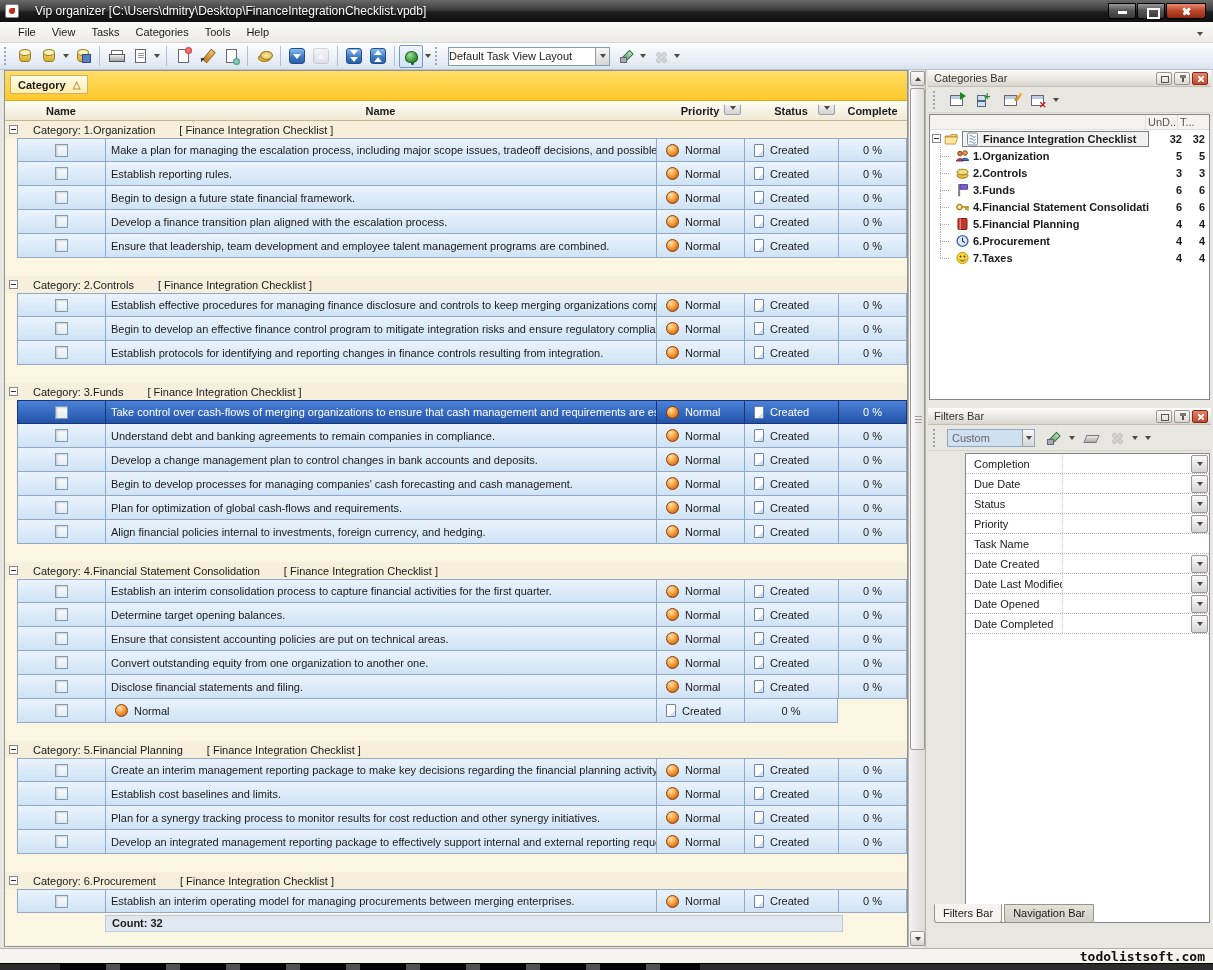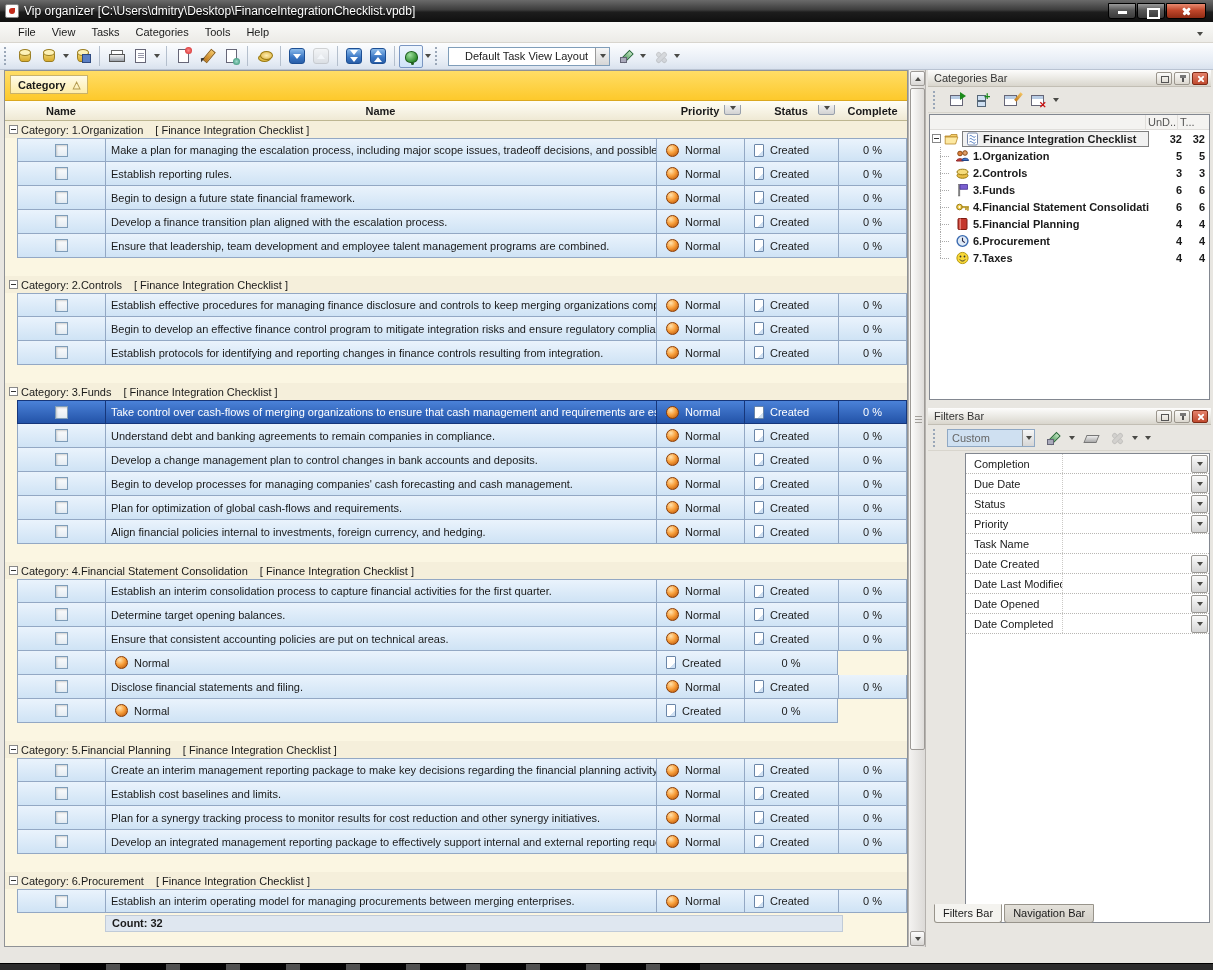--- a/index.html
+++ b/index.html
@@ -3,21 +3,21 @@
 <meta charset="utf-8">
 <style>
 *{box-sizing:border-box;margin:0;padding:0;}
 body{margin:0;background:#888;font-family:"Liberation Sans",sans-serif;}
 .window{position:relative;width:1213px;height:970px;background:#e8e6e1;overflow:hidden;font-size:11px;color:#1a1a1a;}
 
 
 .titlebar{position:absolute;left:0;top:0;right:0;height:22px;background:linear-gradient(#6a6a6a,#3c3c3c 45%,#1d1d1d 55%,#101010);display:flex;align-items:center;padding:0 5px;color:#fff;font-size:12px;}
 .app-icon{width:14px;height:14px;background:#fdfdfd;border:1px solid #888;border-radius:2px;margin-right:5px;position:relative;flex:none;}
 .app-icon::before{content:"";position:absolute;left:3px;top:3px;width:6px;height:6px;background:#c22a1a;border-radius:50% 0 50% 50%;}
-.wtitle{flex:1;white-space:nowrap;overflow:hidden;text-shadow:0 1px 1px #000;}
+.wtitle{flex:1;white-space:nowrap;overflow:hidden;text-shadow:0 1px 1px #000;margin-left:11px;}
 .wbtns{display:flex;gap:1px;margin-right:2px;}
 .wbtn{width:28px;height:16px;border:1px solid #000;border-radius:0 0 3px 3px;background:linear-gradient(#9a9a9a,#565656 45%,#3a3a3a);position:relative;}
 .wbtn.close{width:40px;background:linear-gradient(#e98a70,#c1472b 45%,#8f2b14);}
 .wbtn.min::before{content:"";position:absolute;left:9px;bottom:4px;width:9px;height:3px;background:#fff;}
 .wbtn.restore::before{content:"";position:absolute;left:9px;top:4px;width:9px;height:7px;border:2px solid #fff;}
 .wbtn.close::before,.wbtn.close::after{content:"";position:absolute;left:15px;top:3px;width:9px;height:2.5px;background:#fff;border-radius:1px;}
 .wbtn.close::before{transform:translateY(3px) rotate(45deg);}
 .wbtn.close::after{transform:translateY(3px) rotate(-45deg);}
 
 
@@ -30,21 +30,21 @@
 
 .toolbar{position:absolute;left:0;top:43px;right:0;height:27px;background:linear-gradient(#fcfdfe,#e7edf5 70%,#d9e2ee);border-bottom:1px solid #b9c3d2;display:flex;align-items:center;padding-left:2px;}
 .tgrip{width:5px;height:18px;border-left:2px dotted #9aa7b8;margin:0 4px 0 2px;flex:none;}
 .tsep{width:1px;height:20px;background:#b4bfcd;margin:0 4px;flex:none;}
 .tbtn{width:24px;height:23px;display:flex;align-items:center;justify-content:center;border:1px solid transparent;border-radius:2px;flex:none;}
 .tbtn.small{width:22px;height:20px;}
 .tbtn.pressed{border-color:#7a96c2;background:linear-gradient(#eef5fd,#cfe3f8);}
 .tbtn.disabled{opacity:.4;filter:grayscale(.9);}
 .tcaret{width:10px;height:22px;display:flex;align-items:center;justify-content:center;flex:none;}
 .combo{width:162px;height:19px;background:#fff;border:1px solid #7f9db9;display:flex;align-items:center;margin:0 4px;flex:none;}
-.combo-label{flex:1;padding:0 16px;white-space:nowrap;overflow:hidden;}
+.combo-label{flex:1;padding:0 0;white-space:nowrap;overflow:hidden;}
 .ddbtn{width:14px;height:100%;background:linear-gradient(#f6f6f6,#d6d6d6);border-left:1px solid #9a9a9a;display:flex;align-items:center;justify-content:center;flex:none;}
 
 
 .ic{position:relative;display:block;flex:none;}
 .ic-db,.ic-db-save{width:12px;height:12px;background:linear-gradient(#f6e289,#d8ac2e);border:1px solid #9a7d20;border-radius:3px/5px;}
 .ic-db::before,.ic-db-save::before{content:"";position:absolute;left:-1px;right:-1px;top:-2px;height:5px;background:#fdf2b8;border:1px solid #9a7d20;border-radius:50%;}
 .ic-db-save::after{content:"";position:absolute;right:-3px;bottom:-2px;width:7px;height:7px;background:#5b7fc4;border:1px solid #2e4a80;}
 .ic-print{width:14px;height:13px;}
 .ic-print::before{content:"";position:absolute;left:2px;top:0;width:10px;height:5px;background:#fff;border:1px solid #666;}
 .ic-print::after{content:"";position:absolute;left:0;top:4px;width:14px;height:6px;background:linear-gradient(#f0f0f0,#9aa0a8);border:1px solid #555;}
@@ -82,21 +82,21 @@
 
 
 .grid-pane{position:absolute;left:4px;top:70px;width:904px;height:877px;background:#fbf6e2;border:1px solid #8f9296;overflow:hidden;}
 .groupband{height:30px;background:linear-gradient(#ffdd66,#fdc92b);border-bottom:1px solid #dba81e;padding:4px 0 0 5px;}
 .chip{display:inline-flex;height:19px;align-items:center;gap:7px;background:linear-gradient(#fffbe8,#fdedac);border:1px solid #c9b26a;padding:0 7px;font-weight:bold;}
 .sorttri{color:#b49b52;font-size:10px;line-height:1;}
 .grid6{display:grid;grid-template-columns:12px 88px 551px 88px 94px 1fr;}
 .hdr{height:20px;background:linear-gradient(#fffef6,#efe9d4);border-bottom:1px solid #bdb691;font-weight:bold;align-items:center;}
 .hcell{position:relative;text-align:center;white-space:nowrap;overflow:hidden;}
 .hfilter{position:absolute;right:3px;top:-4px;width:17px;height:14px;background:linear-gradient(#fbfbfb,#d2d2d2);border:1px solid #98a0ac;border-radius:2px;display:inline-flex;align-items:center;justify-content:center;}
-.group-row{height:17px;display:flex;align-items:center;gap:3px;padding-left:4px;background:#f5efdb;}
+.group-row{height:17px;display:flex;align-items:center;gap:15px;padding-left:4px;background:#f5efdb;}
 .gbracket{margin-left:9px;}
 .expander{width:9px;height:9px;background:#fff;border:1px solid #888;position:relative;flex:none;}
 .expander::before{content:"";position:absolute;left:1px;top:3px;width:5px;height:1px;background:#333;}
 .task-row{height:24px;align-items:stretch;}
 .task-row .cell{border-left:1px solid #93a8c4;border-bottom:1px solid #93a8c4;background:linear-gradient(#eaf3fc,#cfe3f5);display:flex;align-items:center;overflow:hidden;white-space:nowrap;}
 .task-row .cell.indent{border:none;background:transparent;}
 .task-row .cell.comp{border-right:1px solid #93a8c4;justify-content:center;}
 .task-row.first .cell:not(.indent){border-top:1px solid #93a8c4;}
 .task-row .done{justify-content:center;}
 .task-row .name{padding-left:5px;}
@@ -586,20 +586,21 @@
             <span class="page"></span>
             <span class="ctext">Created</span>
           </div>
           <div class="cell comp">0 %</div>
         </div>
         <div class="task-row grid6">
           <div class="cell indent"></div>
           <div class="cell done">
             <span class="cb"></span>
           </div>
+          <div class="cell name">Convert outstanding equity from one organization to another one.</div>
           <div class="cell prio">
             <span class="sphere"></span>
             <span class="ctext">Normal</span>
           </div>
           <div class="cell status">
             <span class="page"></span>
             <span class="ctext">Created</span>
           </div>
           <div class="cell comp">0 %</div>
         </div>
@@ -1002,15 +1003,18 @@
           </div>
       </div>
       <div class="side-tabs" id="side-tabs">
           <div class="stab active">Filters Bar</div>
           <div class="stab">Navigation Bar</div>
         </div>
     </div>
 
   </div>
 
+  <div class="brandbar">
+    <span>todolistsoft.com</span>
+  </div>
   <div class="taskstrip"></div>
 
 </div>
 
 </body></html>

